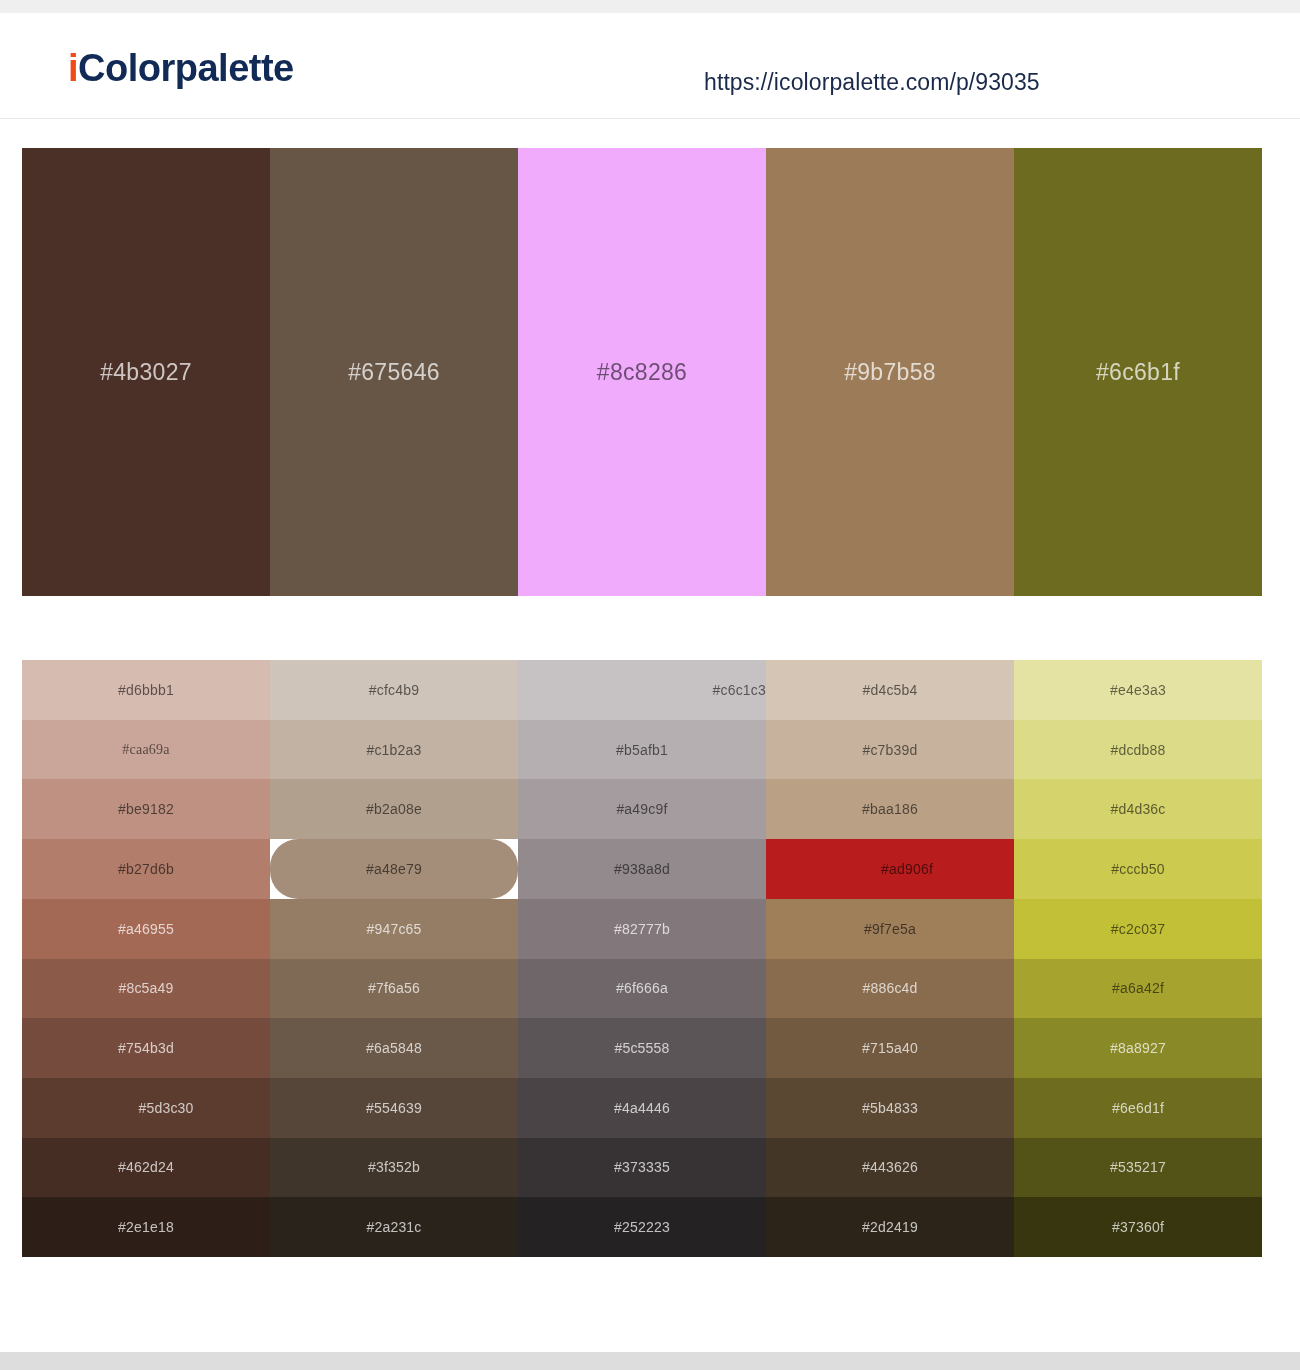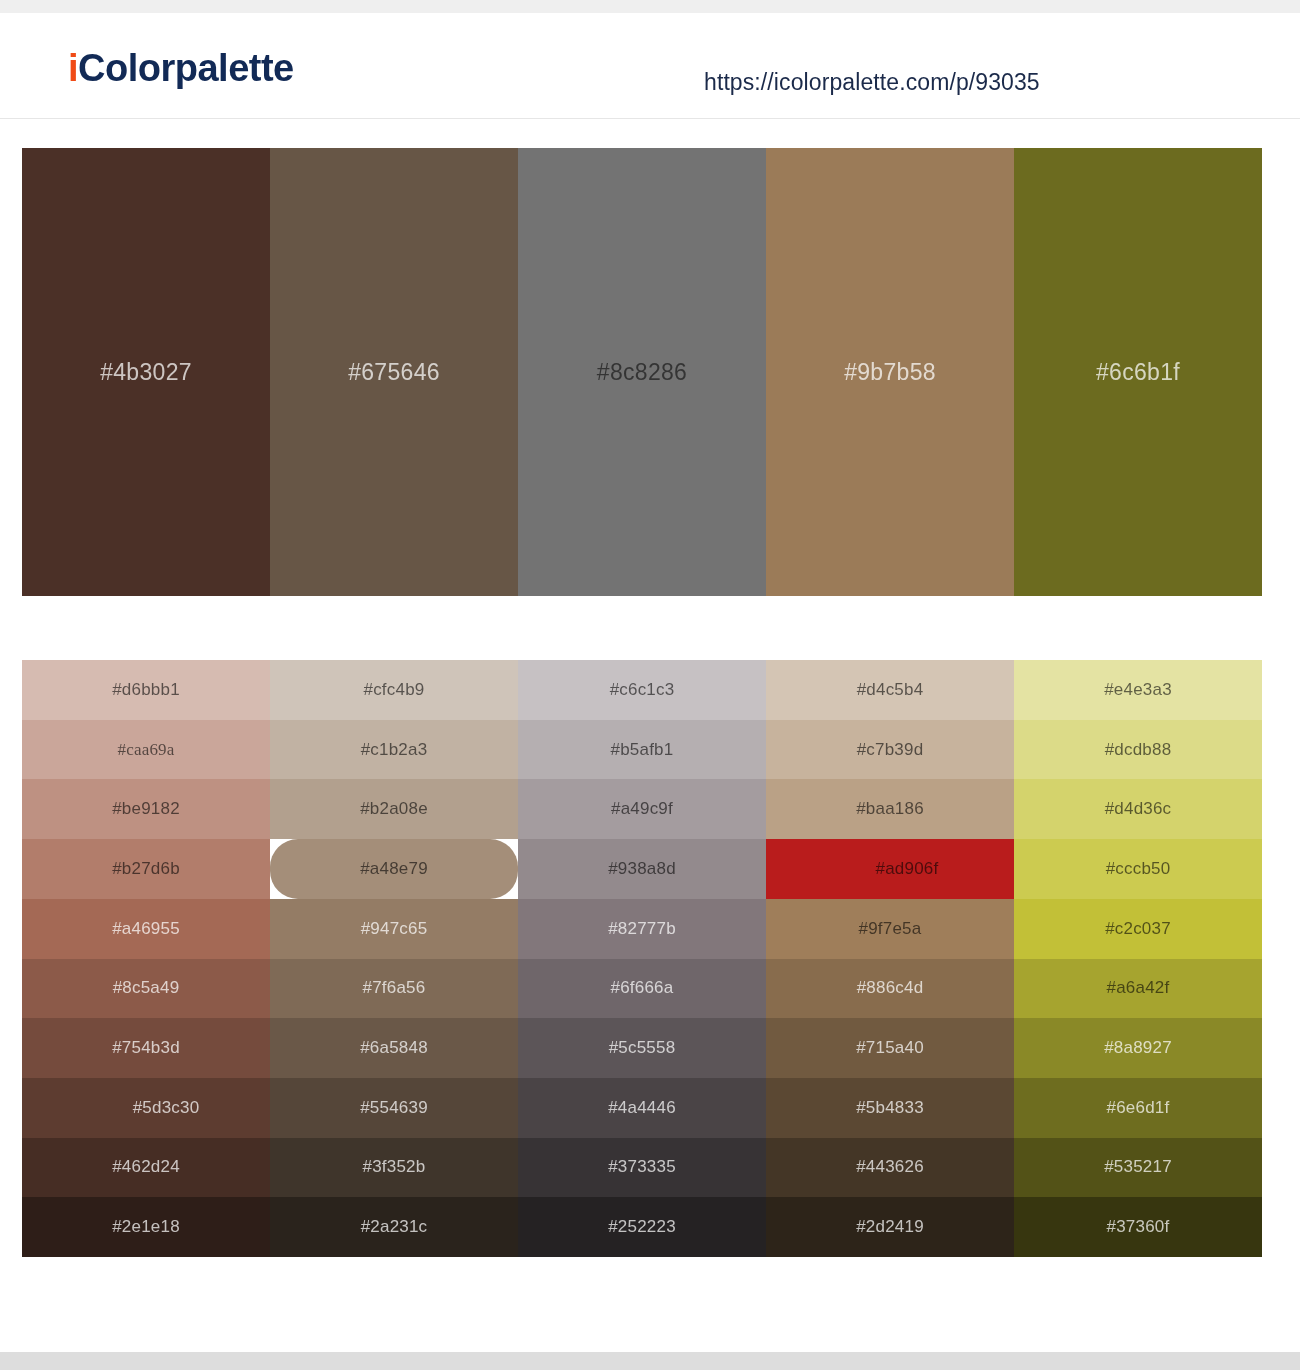--- a/index.html
+++ b/index.html
@@ -107,21 +107,21 @@
   }
 
   .shade-cell {
     flex: 1 1 0;
     display: flex;
     align-items: center;
     justify-content: center;
   }
 
   .shade-label {
-    font-size: 17px;
+    font-size: 14px;
     letter-spacing: 0.2px;
     color: rgba(0,0,0,0.58);
   }
   .shade-label.light-text { color: rgba(255,255,255,0.72); }
 
   
   .bottom-strip {
     position: absolute;
     left: 0;
     top: 1352px;
@@ -144,21 +144,21 @@
     <div class="page-url">https://icolorpalette.com/p/93035</div>
   </div>
 
   <div class="palette-strip">
       <div class="palette-cell" style="background: rgb(75, 48, 39);">
         <span class="palette-label">#4b3027</span>
       </div>
       <div class="palette-cell" style="background: rgb(103, 86, 70);">
         <span class="palette-label">#675646</span>
       </div>
-      <div class="palette-cell" style="background: #737373;">
+      <div class="palette-cell" style="background: #f0abfc;">
         <span class="palette-label dark-text">#8c8286</span>
       </div>
       <div class="palette-cell" style="background: rgb(155, 123, 88);">
         <span class="palette-label">#9b7b58</span>
       </div>
       <div class="palette-cell" style="background: rgb(108, 107, 31);">
         <span class="palette-label">#6c6b1f</span>
       </div>
     </div>
 
@@ -221,21 +221,21 @@
           <span class="shade-label light-text">#554639</span>
         </div>
         <div class="shade-cell" style="background: rgb(63, 53, 43);">
           <span class="shade-label light-text">#3f352b</span>
         </div>
         <div class="shade-cell" style="background: rgb(42, 35, 28); text-align: center;">
           <span class="shade-label light-text">#2a231c</span>
         </div>
       </div>
       <div class="shade-col">
-        <div class="shade-cell" style="background: rgb(198, 193, 195);">
+        <div class="shade-cell" style="background: rgb(198, 193, 195); justify-content: flex-end;">
           <span class="shade-label">#c6c1c3</span>
         </div>
         <div class="shade-cell" style="background: rgb(181, 175, 177);">
           <span class="shade-label">#b5afb1</span>
         </div>
         <div class="shade-cell" style="background: rgb(164, 156, 159);">
           <span class="shade-label">#a49c9f</span>
         </div>
         <div class="shade-cell" style="background: rgb(147, 138, 141);">
           <span class="shade-label">#938a8d</span>

